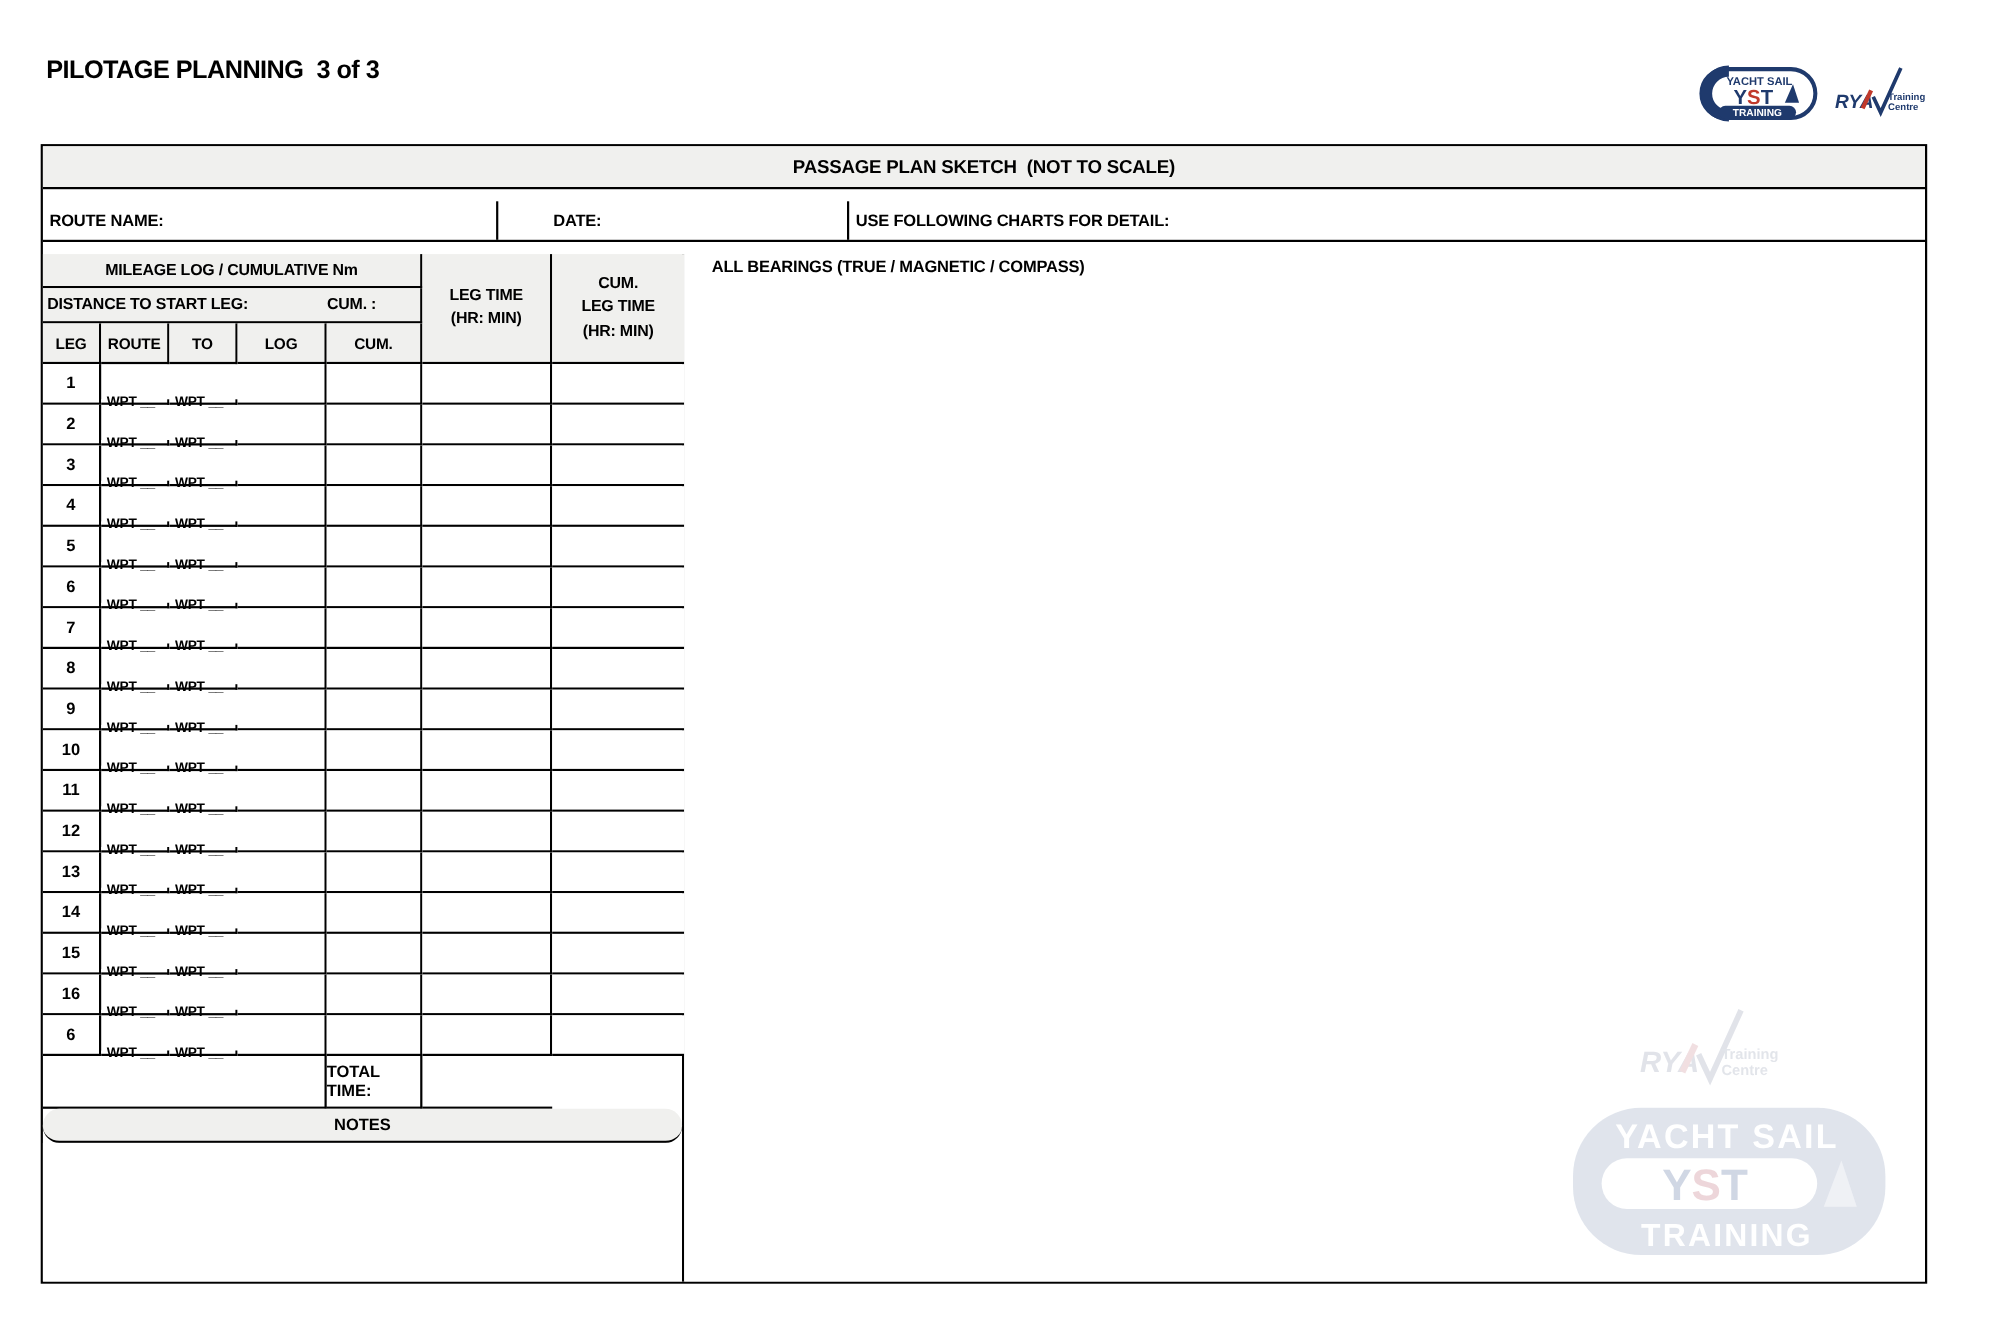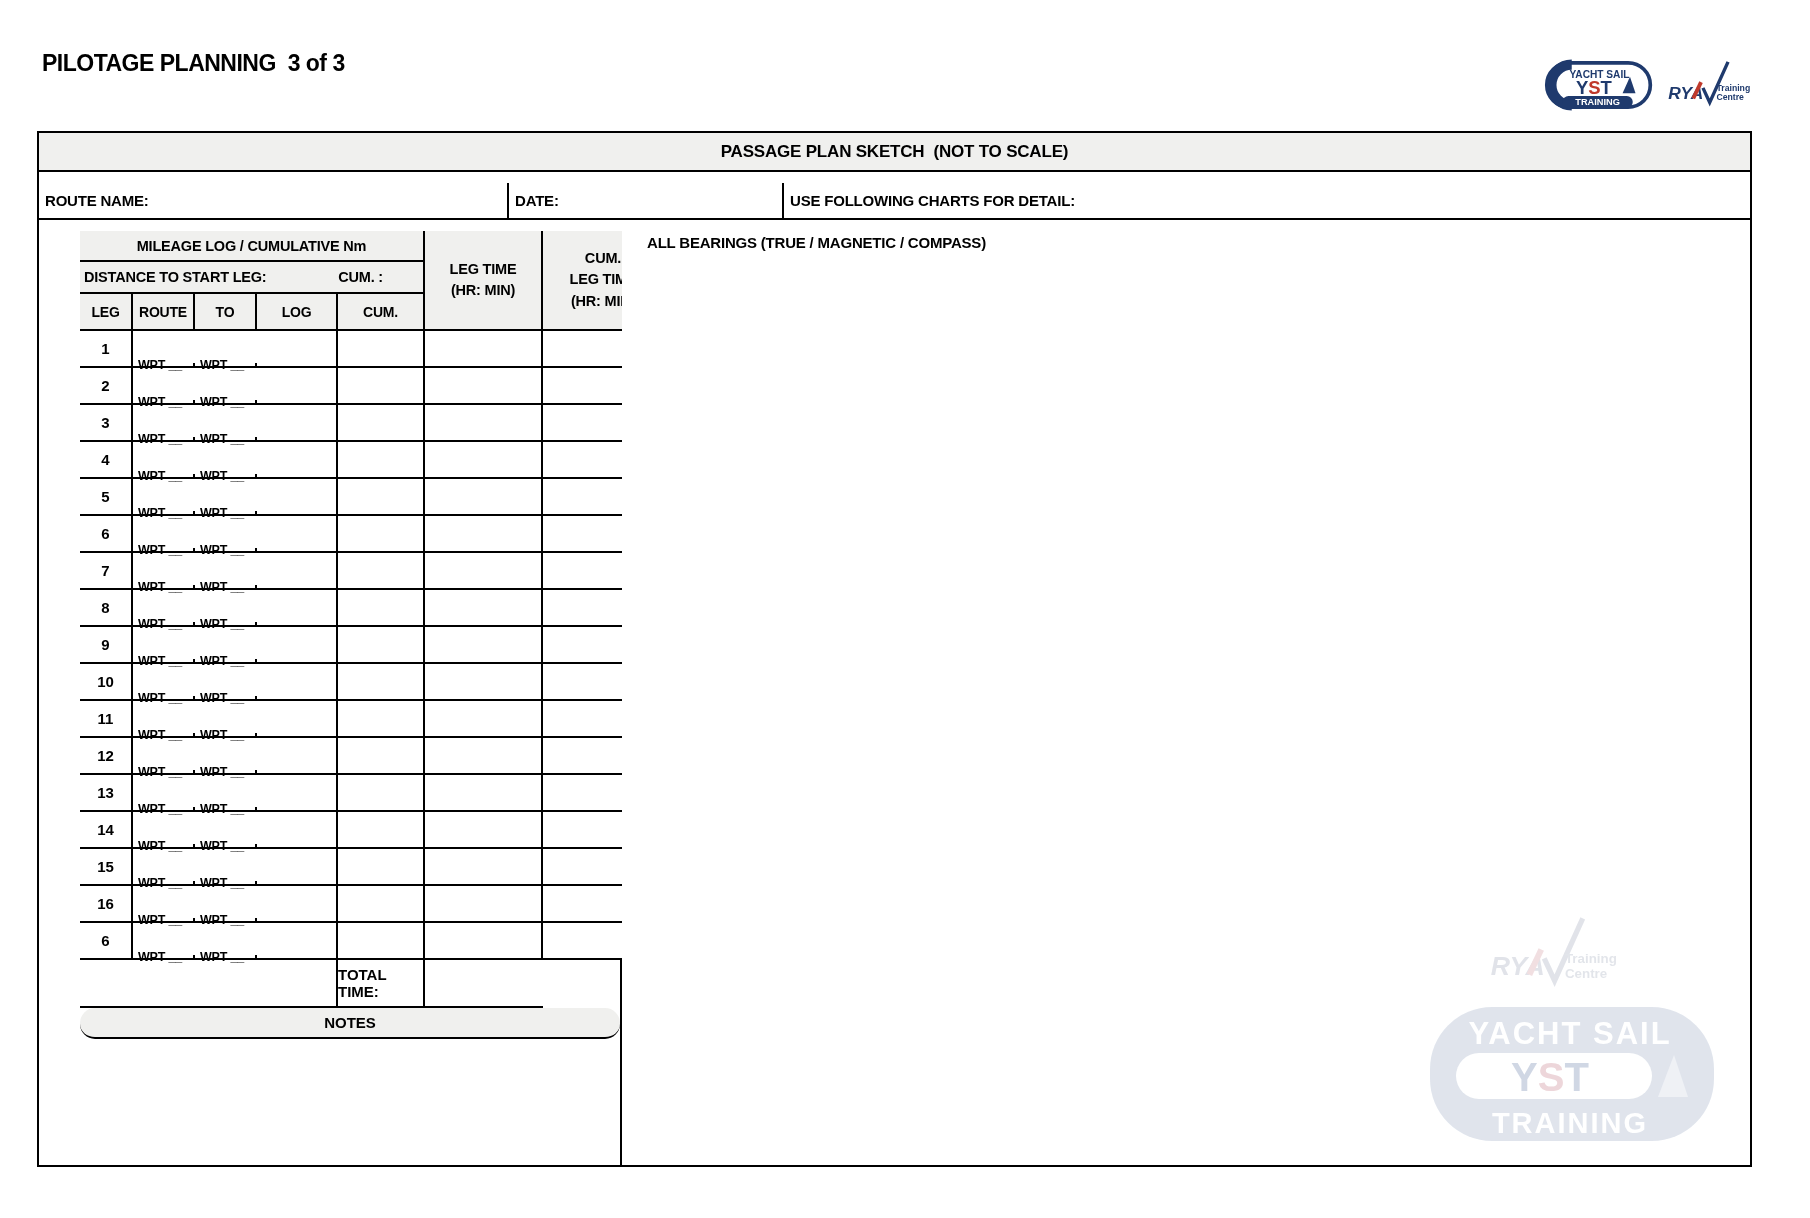--- a/index.html
+++ b/index.html
@@ -35,26 +35,26 @@
     display:flex; align-items:center; justify-content:center;
     font-size:17px; font-weight:bold; letter-spacing:-0.2px;
     white-space:pre;
   }
   .route-row { height:37px; flex:0 0 37px; border-bottom:2px solid #000; display:flex; }
   .route-row .cell {
     display:flex; align-items:center;
     padding-left:6px;
     font-size:15px; font-weight:bold; letter-spacing:-0.2px;
   }
-  .cell-route { width:470px; border-right:2px solid #000; }
-  .cell-date  { width:275px; border-right:2px solid #000; }
+  .cell-route { width:414px; border-right:2px solid #000; }
+  .cell-date  { width:275px; border-right:2px solid #000;margin-left:44px; }
   .cell-charts{ flex:1; }
   .content { flex:1; display:flex; min-height:0; }
   
-  .left-block { width:583px; flex:0 0 583px; border-right:2px solid #000; display:flex; flex-direction:column;padding-left:41px; }
+  .left-block { width:583px; flex:0 0 583px; border-right:2px solid #000; display:flex; flex-direction:column; }
   .grid7 { display:grid; grid-template-columns:53px 62px 62px 81px 87px 118px 120px; }
   .hdr-grid { grid-template-rows:31px 32px 37px; flex:0 0 100px; }
   .hcell {
     background:#f0f0ee; border-right:2px solid #000; border-bottom:2px solid #000;
     display:flex; align-items:center; justify-content:center;
     font-weight:bold; letter-spacing:-0.2px; text-align:center;
   }
   .mileage-title { grid-column:1 / span 5; grid-row:1; font-size:14.5px; }
   .distance-row  { grid-column:1 / span 5; grid-row:2; justify-content:flex-start; padding-left:4px; font-size:14.5px; }
   .distance-row .cum-label { margin-left:auto; margin-right:40px; }

